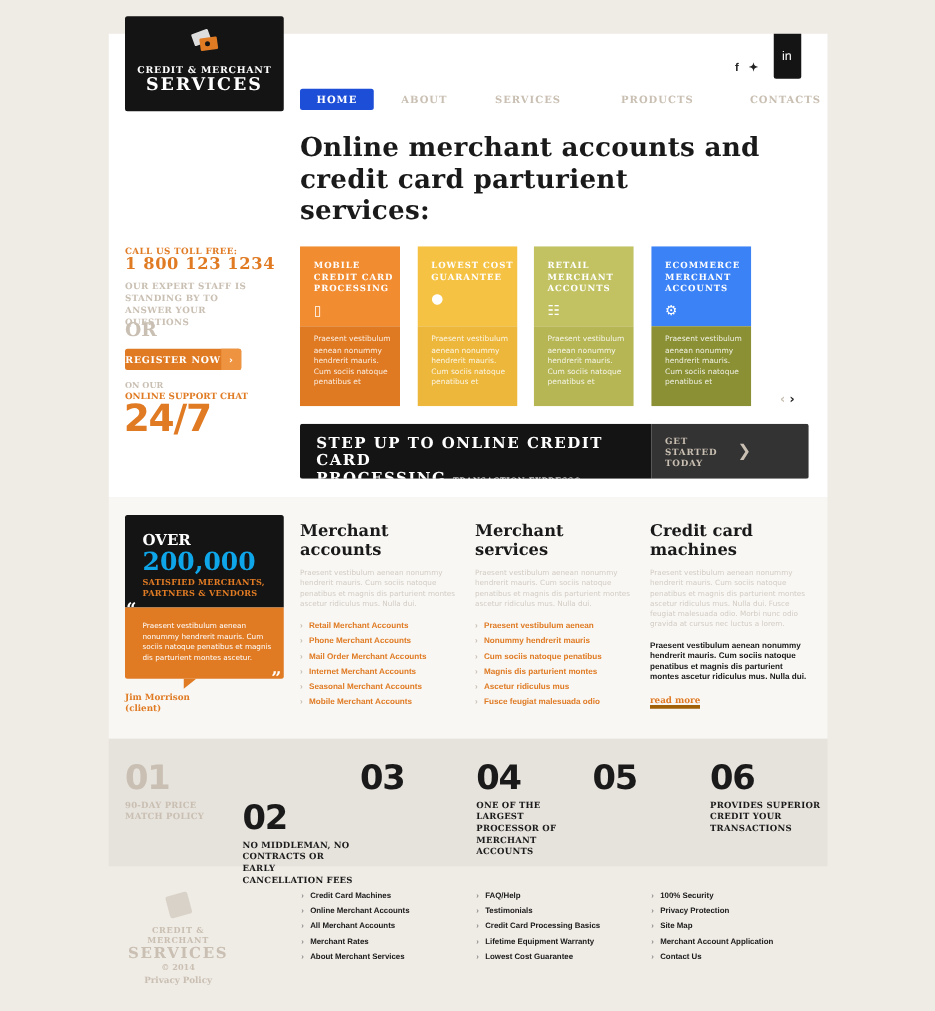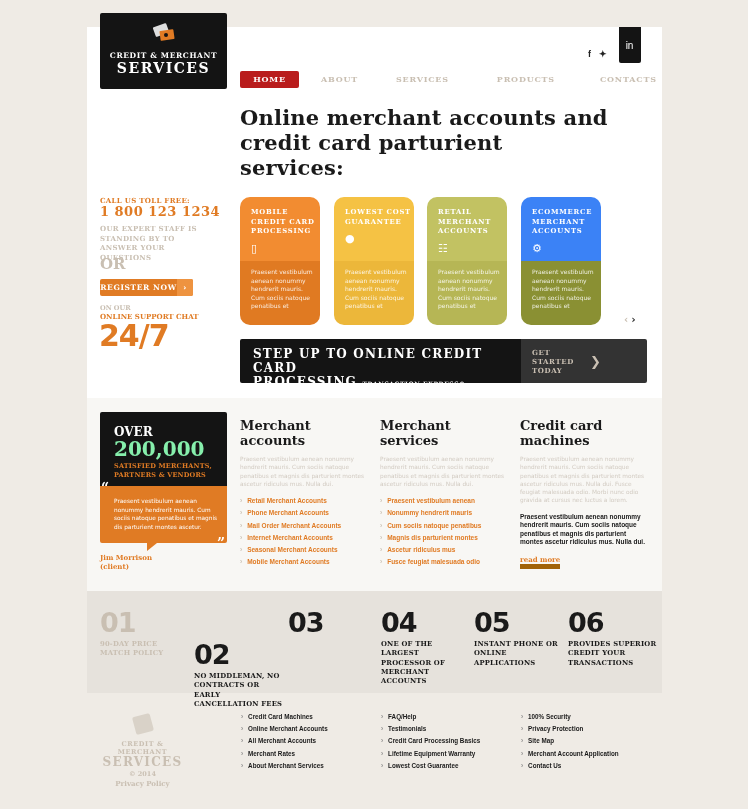--- a/index.html
+++ b/index.html
@@ -18,42 +18,42 @@
   .logo-main { position: absolute; left: 0; right: 0; top: 47px; font-size: 14px; font-weight: bold; letter-spacing: 1.5px; }
 
   
   .social { position: absolute; top: 27px; left: 588px; height: 36px; display: flex; align-items: center; }
   .social .sicon { font-family: "Liberation Sans", sans-serif; font-weight: bold; font-size: 9px; color: #222; margin-right: 8px; margin-top: 18px; }
   .social .in { width: 22px; height: 36px; background: #141414; color: #fff; font-family: "Liberation Sans", sans-serif; font-size: 10px; display: flex; align-items: center; justify-content: center; border-radius: 0 0 2px 2px; margin-left: 4px; }
 
   
   .nav { position: absolute; left: 240px; top: 71px; display: flex; }
   .nav-item { font-size: 8px; font-weight: bold; letter-spacing: 0.8px; color: #c9bfb2; height: 17px; line-height: 17px; }
-  .nav-item.active { background: #b91c1c; color: #fff; width: 59px; text-align: center; border-radius: 2px; margin-right: 22px; }
+  .nav-item.active { background: #1d4ed8; color: #fff; width: 59px; text-align: center; border-radius: 2px; margin-right: 22px; }
   .nav-item.n1 { margin-right: 38px; }
   .nav-item.n2 { margin-right: 48px; }
   .nav-item.n3 { margin-right: 45px; }
 
   
   .headline { position: absolute; left: 240px; top: 105px; width: 370px; font-size: 21px; font-weight: bold; line-height: 25px; color: #1a1a1a; letter-spacing: 0.2px; }
 
   
   .call-label { position: absolute; left: 100px; top: 196px; font-size: 7px; font-weight: bold; color: #e07b24; letter-spacing: 0.3px; }
   .call-number { position: absolute; left: 100px; top: 204px; font-size: 13px; font-weight: bold; color: #e07b24; letter-spacing: 0.5px; }
   .staff-text { position: absolute; left: 100px; top: 224px; width: 110px; font-size: 7px; font-weight: bold; color: #c9bfb2; line-height: 9.5px; letter-spacing: 0.3px; }
   .or-text { position: absolute; left: 100px; top: 255px; font-size: 15px; font-weight: bold; color: #c9bfb2; }
   .register-btn { position: absolute; left: 100px; top: 279px; width: 93px; height: 17px; background: #e07b24; border-radius: 2px; display: flex; color: #fff; font-size: 7.5px; font-weight: bold; letter-spacing: 0.6px; }
   .register-btn .lbl { flex: 1; line-height: 17px; text-align: center; }
   .register-btn .arr { width: 16px; background: #ee9340; line-height: 17px; text-align: center; border-radius: 0 2px 2px 0; font-family: "DejaVu Sans", sans-serif; }
   .onour { position: absolute; left: 100px; top: 304px; font-size: 6.5px; font-weight: bold; color: #c9bfb2; }
   .online-chat { position: absolute; left: 100px; top: 312px; font-size: 7px; font-weight: bold; color: #e07b24; }
   .twentyfour { position: absolute; left: 99px; top: 318px; font-size: 30px; font-weight: bold; color: #e07b24; font-family: "DejaVu Sans", sans-serif; letter-spacing: -1px; }
 
   
-  .card { position: absolute; top: 197px; width: 80px; height: 128px; border-radius: 10px; overflow: hidden; color: #fff; }
+  .card { position: absolute; top: 197px; width: 80px; height: 128px; border-radius: 0; overflow: hidden; color: #fff; }
   .card .top { height: 64px; padding: 11px 0 0 11px; }
   .card .title { font-size: 6.8px; font-weight: bold; letter-spacing: 0.8px; line-height: 9.5px; }
   .card .icon { margin-top: 6px; font-size: 11px; font-family: "DejaVu Sans", sans-serif; line-height: 12px; }
   .card .bottom { height: 64px; padding: 7px 6px 0 11px; font-family: "DejaVu Sans", sans-serif; font-size: 6px; line-height: 8.5px; opacity: 1; }
   .card .bottom span { opacity: 0.85; }
   .card1 { left: 240px; } .card1 .top { background: #f28c31; } .card1 .bottom { background: #e07a22; }
   .card2 { left: 334px; } .card2 .top { background: #f5c244; } .card2 .bottom { background: #ecb73a; }
   .card3 { left: 427px; } .card3 .top { background: #c2c262; } .card3 .bottom { background: #b6b655; }
   .card4 { left: 521px; } .card4 .top { background: #3b82f6; } .card4 .bottom { background: #8a9033; }
   .carousel-nav { position: absolute; left: 624px; top: 314px; font-family: "DejaVu Sans", sans-serif; font-size: 10px; font-weight: bold; }
@@ -66,37 +66,37 @@
   .banner .l1 { font-size: 12px; font-weight: bold; letter-spacing: 1.2px; line-height: 14px; }
   .banner .l2 { font-size: 12px; font-weight: bold; letter-spacing: 1.2px; line-height: 14px; }
   .banner .l2 small { font-size: 6px; letter-spacing: 0.6px; }
   .banner .right { flex: 1; background: #333333; display: flex; align-items: center; padding-left: 11px; }
   .banner .gs { font-size: 7px; font-weight: bold; letter-spacing: 0.6px; color: #c9bfb2; line-height: 9px; width: 58px; }
   .banner .gs-arrow { font-family: "DejaVu Sans", sans-serif; color: #c9bfb2; font-size: 13px; }
 
   
   .over-box { position: absolute; left: 100px; top: 412px; width: 127px; height: 74px; background: #141414; border-radius: 2px 2px 0 0; padding: 14px 0 0 14px; }
   .over-box .over { color: #fff; font-size: 12px; font-weight: bold; line-height: 13px; }
-  .over-box .num { color: #86efac; font-size: 20px; font-weight: bold; line-height: 20px; }
+  .over-box .num { color: #0ea5e9; font-size: 20px; font-weight: bold; line-height: 20px; }
   .over-box .sat { color: #e07b24; font-size: 6.5px; font-weight: bold; line-height: 9px; margin-top: 3px; letter-spacing: 0.2px; }
   .quote-box { position: absolute; left: 100px; top: 486px; width: 127px; height: 57px; background: #e07b24; border-radius: 0 0 2px 2px; padding: 11px 8px 0 14px; font-family: "DejaVu Sans", sans-serif; color: #fff; font-size: 5.8px; line-height: 8.5px; }
   .quote-box .q1 { position: absolute; left: 1px; top: -2px; font-size: 14px; font-weight: bold; font-family: "DejaVu Serif", serif; }
   .quote-box .q2 { position: absolute; right: 2px; bottom: -4px; font-size: 14px; font-weight: bold; font-family: "DejaVu Serif", serif; }
   .quote-tail { position: absolute; left: 147px; top: 543px; width: 0; height: 0; border-top: 8px solid #e07b24; border-right: 10px solid transparent; }
   .author { position: absolute; left: 100px; top: 553px; font-size: 7px; font-weight: bold; color: #e07b24; line-height: 9px; }
 
   
   .col { position: absolute; top: 418px; width: 125px; }
   .col .h { font-size: 13px; font-weight: bold; line-height: 15px; color: #1a1a1a; }
   .col .p { margin-top: 7px; font-family: "DejaVu Sans", sans-serif; font-size: 5.8px; line-height: 8.3px; color: #d2cbc2; }
   .col ul { list-style: none; margin-top: 7px; }
   .col li { font-family: "Liberation Sans", sans-serif; font-size: 6.5px; font-weight: bold; color: #e07b24; height: 12.2px; line-height: 12.2px; }
   .col li .chev { color: #c9bfb2; margin-right: 5px; }
   .col .dark { margin-top: 8px; font-family: "Liberation Sans", sans-serif; font-size: 6.5px; font-weight: bold; color: #1a1a1a; line-height: 8.5px; }
-  .col .readmore { margin-top: 8px; display: inline-block; font-size: 7px; font-weight: bold; color: #e07b24; border-bottom: 5px solid #a16207; }
+  .col .readmore { margin-top: 8px; display: inline-block; font-size: 7px; font-weight: bold; color: #e07b24; border-bottom: 3px solid #a16207; }
   .col1 { left: 240px; } .col2 { left: 380px; } .col3 { left: 520px; }
 
   
   .feat { position: absolute; top: 610px; width: 90px; }
   .feat .n { font-family: "DejaVu Sans", sans-serif; font-size: 27px; font-weight: bold; line-height: 26px; color: #1a1a1a; letter-spacing: -1px; }
   .feat .t { margin-top: 4px; font-size: 6.8px; font-weight: bold; line-height: 9.3px; color: #1a1a1a; letter-spacing: 0.2px; }
   .feat.muted .n, .feat.muted .t { color: #c9bfb2; }
   .f1 { left: 100px; } .f2 { left: 194px; margin-top: 32px; } .f3 { left: 288px; } .f4 { left: 381px; } .f5 { left: 474px; } .f6 { left: 568px; }
 
   
@@ -259,21 +259,20 @@
 </div>
 <div class="feat f3">
   <div class="n">03</div>
 </div>
 <div class="feat f4">
   <div class="n">04</div>
   <div class="t">ONE OF THE LARGEST PROCESSOR OF MERCHANT ACCOUNTS</div>
 </div>
 <div class="feat f5">
   <div class="n">05</div>
-  <div class="t">INSTANT PHONE OR ONLINE APPLICATIONS</div>
 </div>
 <div class="feat f6">
   <div class="n">06</div>
   <div class="t">PROVIDES SUPERIOR CREDIT YOUR TRANSACTIONS</div>
 </div>
 
 <div class="f-logo">
   <div class="ficon"></div>
   <div class="s1">CREDIT &amp; MERCHANT</div>
   <div class="s2">SERVICES</div>

